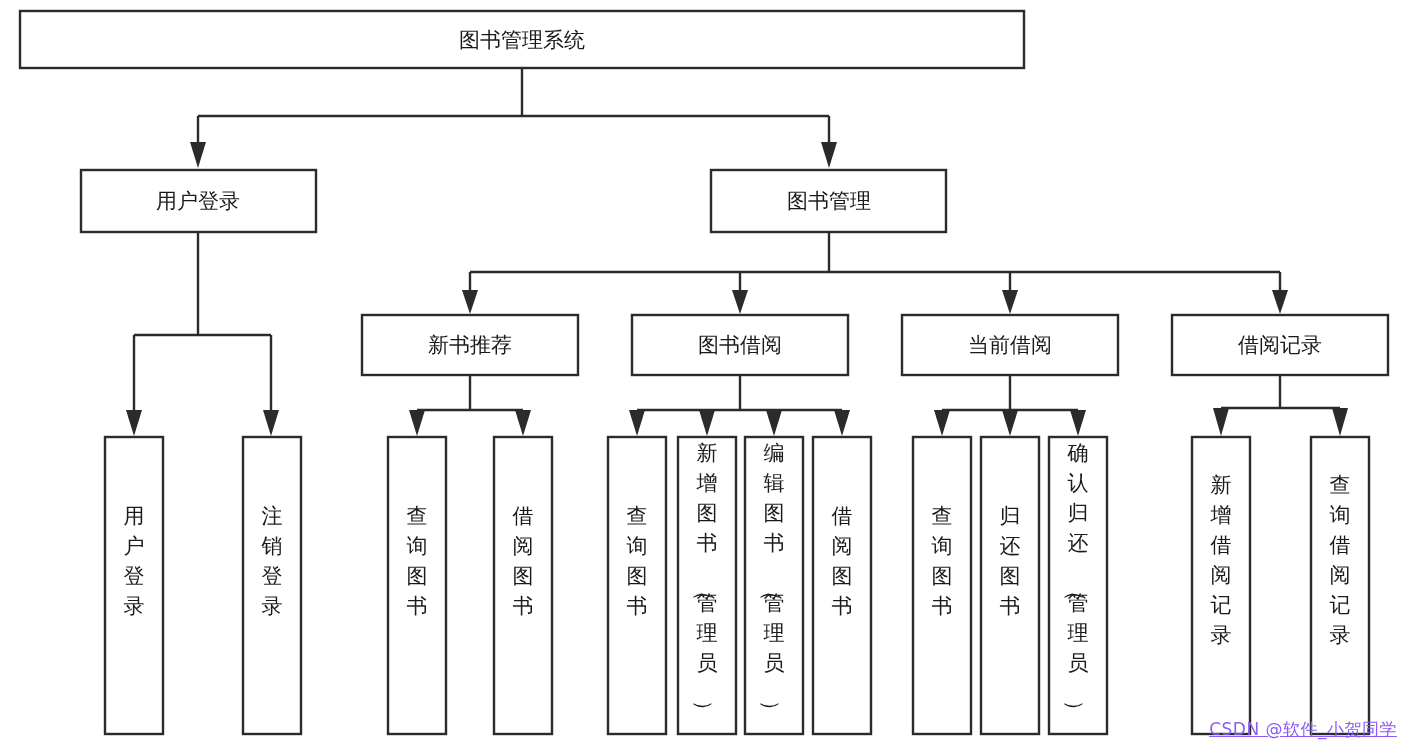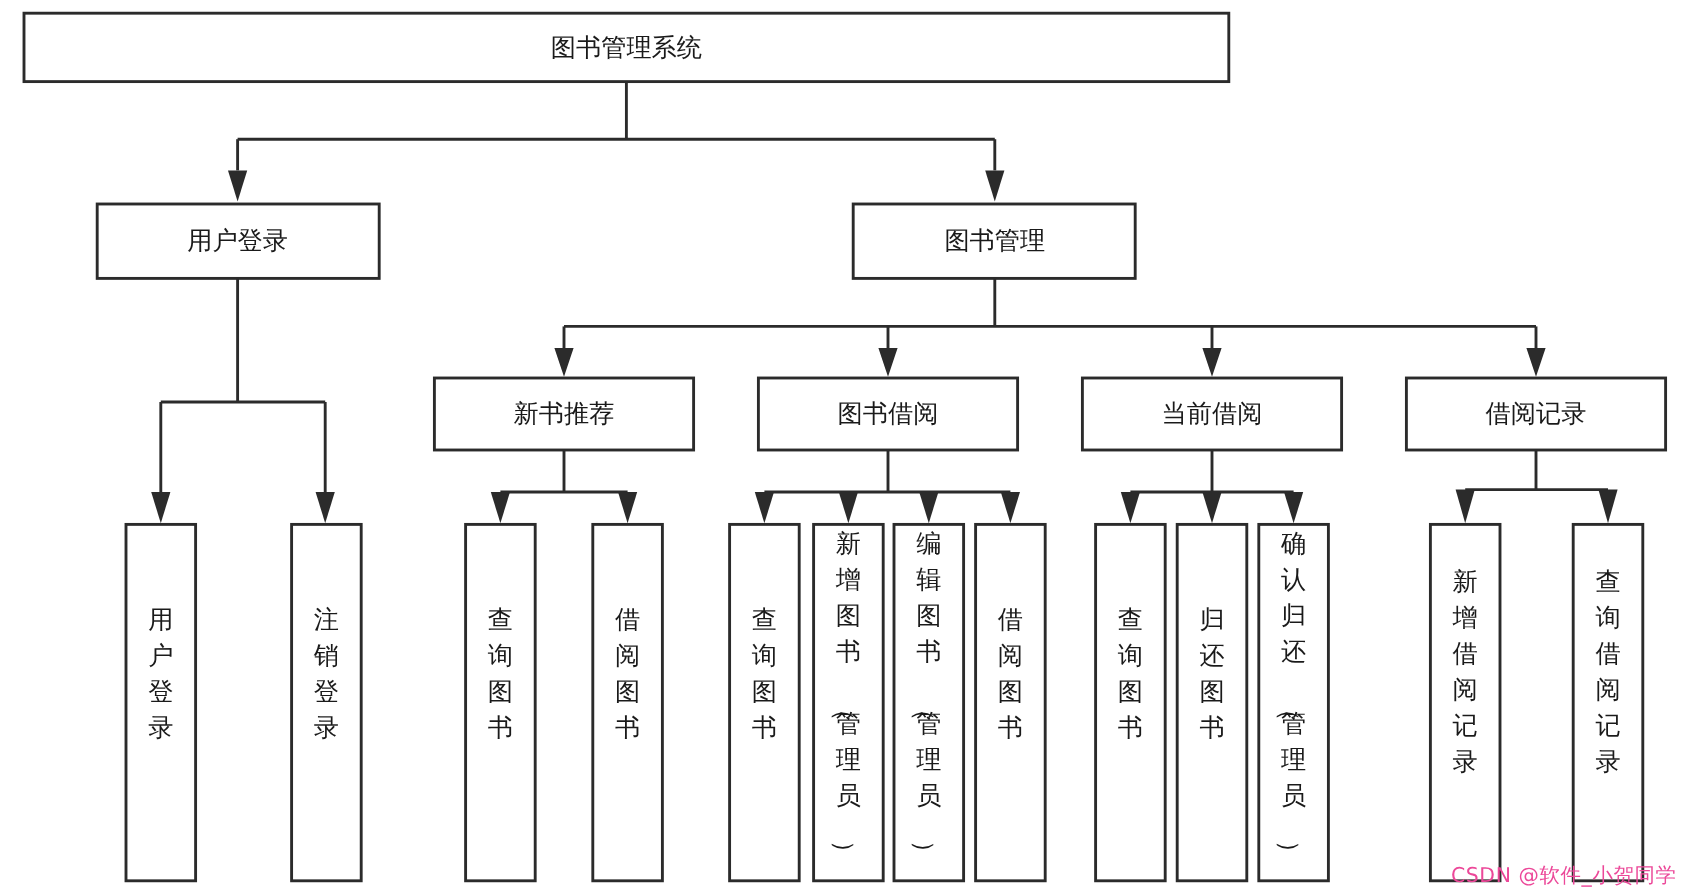--- a/index.html
+++ b/index.html
@@ -54,24 +54,25 @@
     font-family: "DejaVu Sans", "Liberation Sans", sans-serif;
     font-size: 21px;
     text-anchor: middle;
   }
   .watermark {
     position: absolute;
     right: 8px;
     bottom: 6px;
     font-family: "DejaVu Sans", "Liberation Sans", sans-serif;
     font-size: 17px;
-    color: #ec4899;
+    color: #8b5cf6;
     letter-spacing: 0.5px;
     white-space: nowrap;
     user-select: none;
+    text-decoration: underline;
   }
 </style>
 </head>
 <body>
 
 <div id="diagram-root">
 
   <svg class="flow" viewBox="0 0 1405 747" xmlns="http://www.w3.org/2000/svg">
 
     <g>

